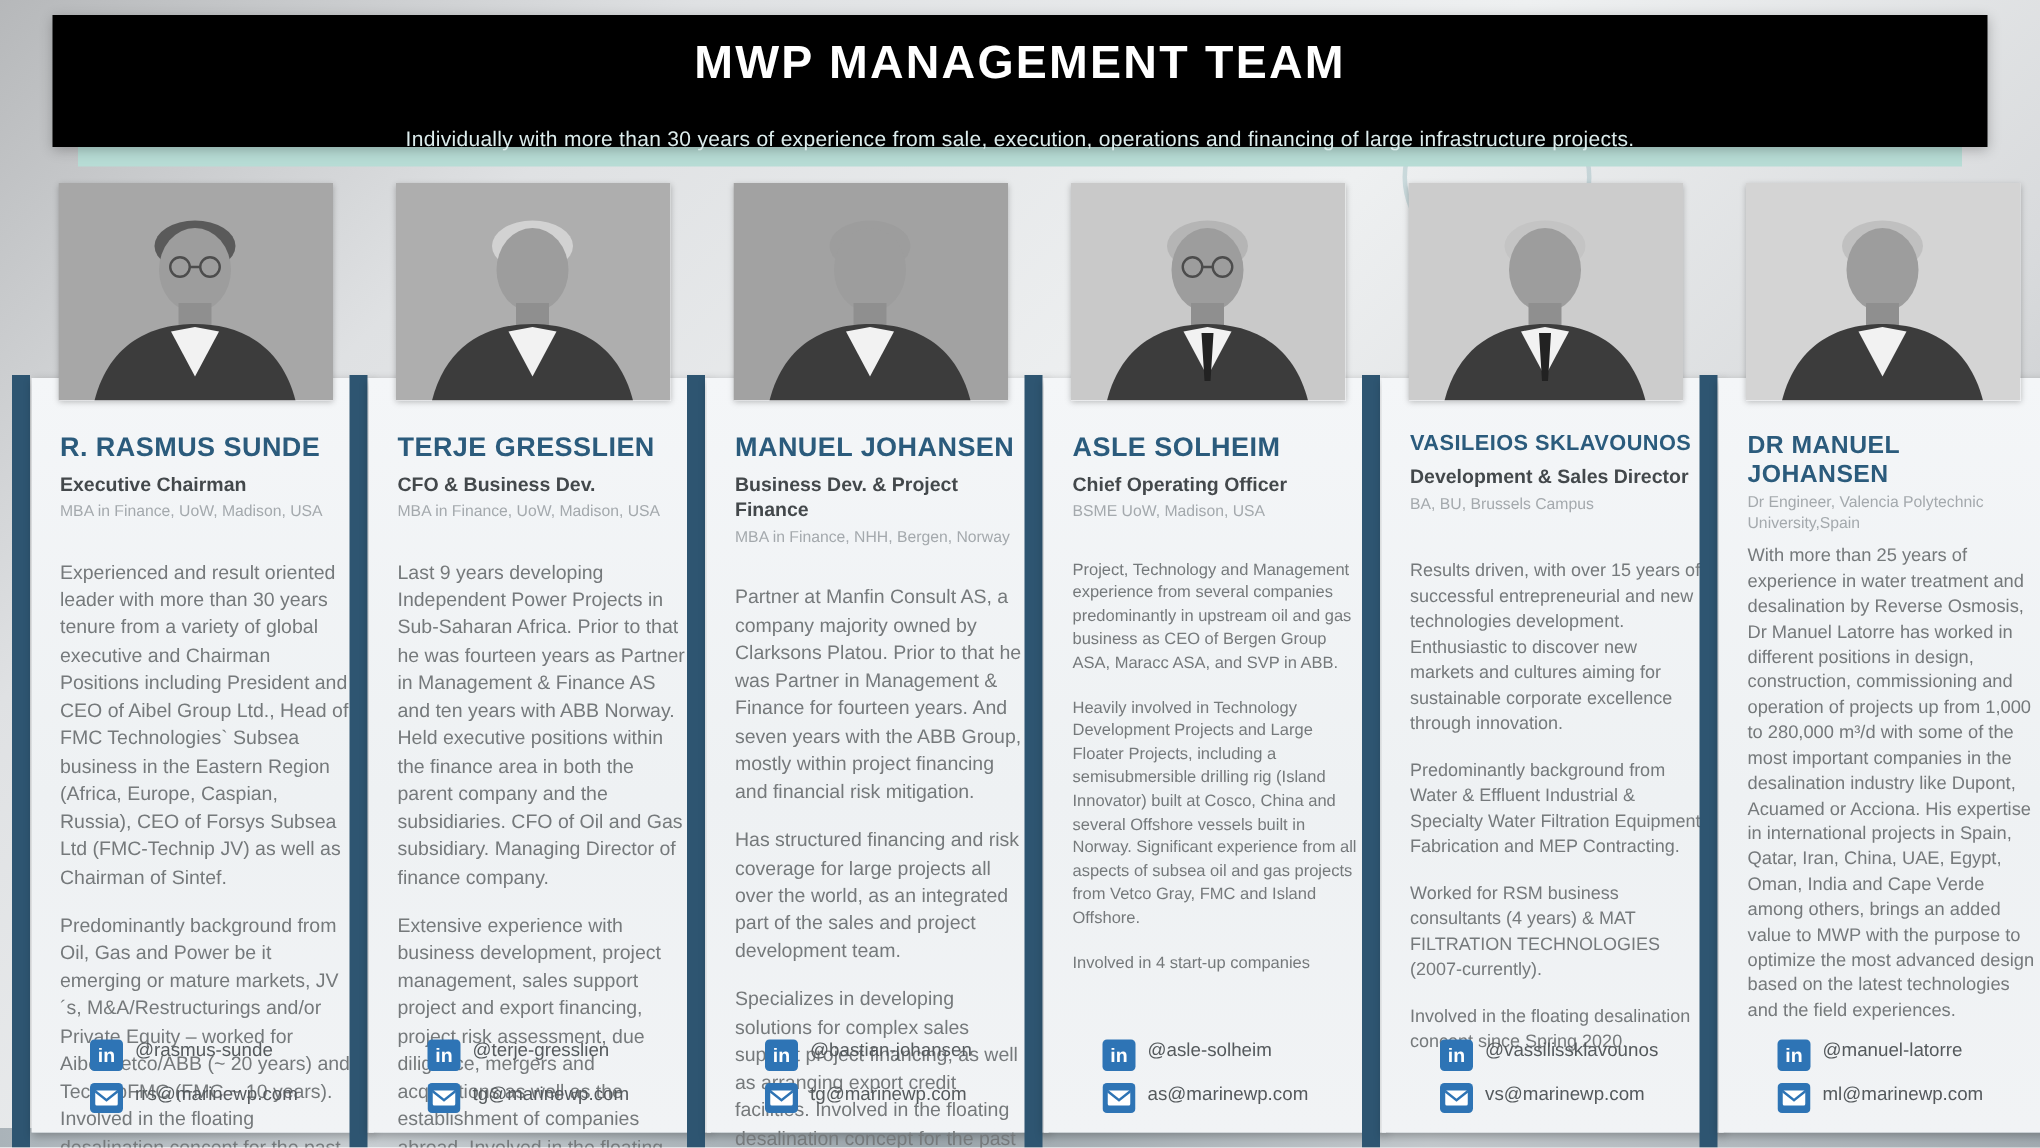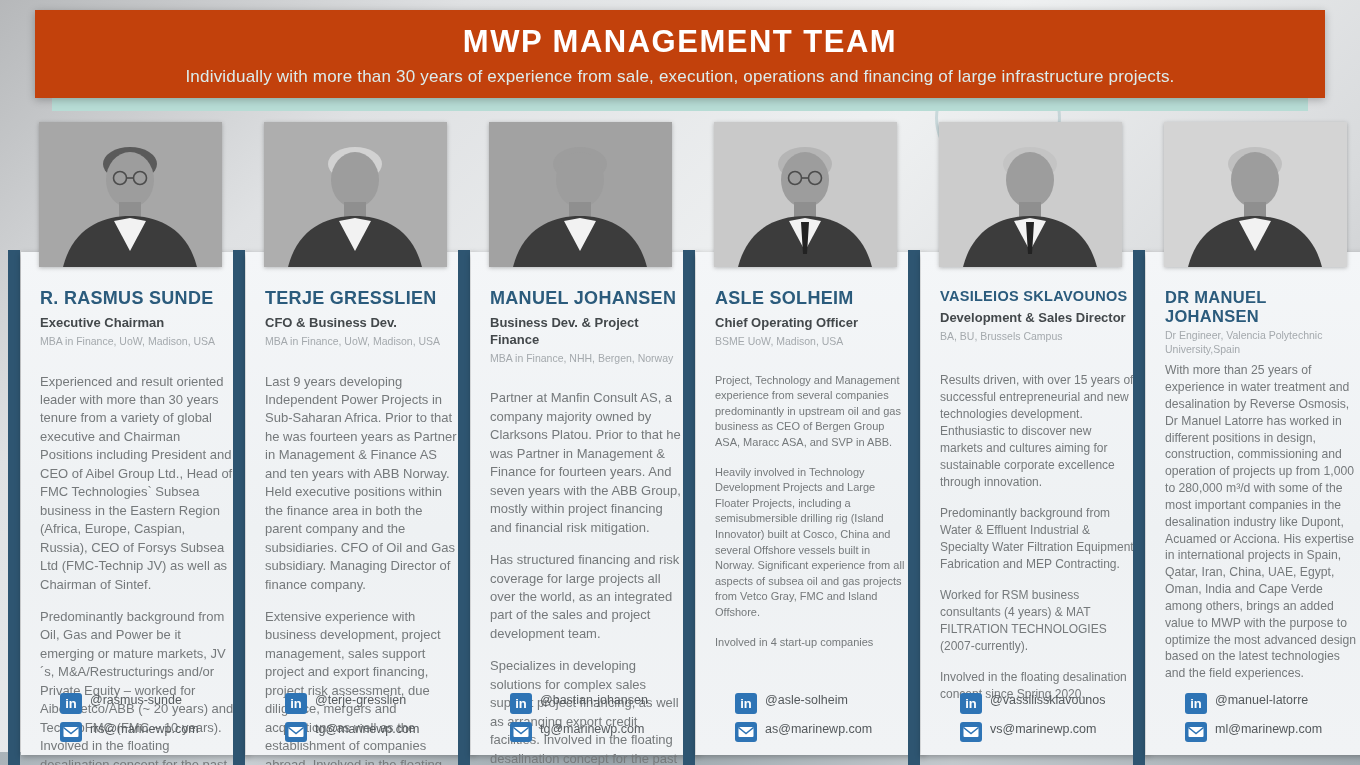--- a/index.html
+++ b/index.html
@@ -14,29 +14,29 @@
   .bubble.b2{left:1030px;top:440px;width:80px;height:80px;border-color:rgba(120,165,172,.20);}
   .bubble.b3{left:400px;top:420px;width:95px;height:95px;border-color:rgba(120,165,172,.18);}
   .bubble.b4{left:150px;top:610px;width:70px;height:70px;border-color:rgba(120,165,172,.16);}
 
   .mint-strip{position:absolute;left:52px;top:96px;width:1256px;height:15px;background:#b7dcd5;z-index:2;}
   .bottom-strip{position:absolute;left:0;top:752px;width:1360px;height:13px;z-index:2;
     background:linear-gradient(90deg,#aab3b9 0%,#c9cfd3 18%,#9aa5ab 45%,#c3c9cd 70%,#a2abb1 100%);}
 
   .header{
     position:absolute;left:35px;top:10px;width:1290px;height:88px;
-    background:#c2410c;z-index:3;text-align:center;
+    background:#000000;z-index:3;text-align:center;
     box-shadow:0 2px 8px rgba(0,0,0,.25);
   }
   .header .title{
     color:#ffffff;font-weight:bold;font-size:31px;letter-spacing:1.5px;
     margin-top:14px;
   }
   .header .subtitle{
-    color:#dcecec;font-size:17px;margin-top:7px;letter-spacing:.2px;
+    color:#dcecec;font-size:14px;margin-top:24px;letter-spacing:.2px;
   }
 
   .columns{position:absolute;left:8px;top:122px;width:1344px;height:643px;display:flex;gap:6px;z-index:4;}
   .column{position:relative;width:219px;flex:0 0 219px;}
   .accent-bar{position:absolute;left:0;top:128px;width:12px;height:515px;background:#2e5571;}
   .card{
     position:absolute;left:13px;top:130px;width:228px;height:503px;
     background:linear-gradient(180deg,#f4f6f8 0%,#eef1f3 55%,#f1f3f5 100%);
     box-shadow:0 2px 6px rgba(0,0,0,.28);
   }

